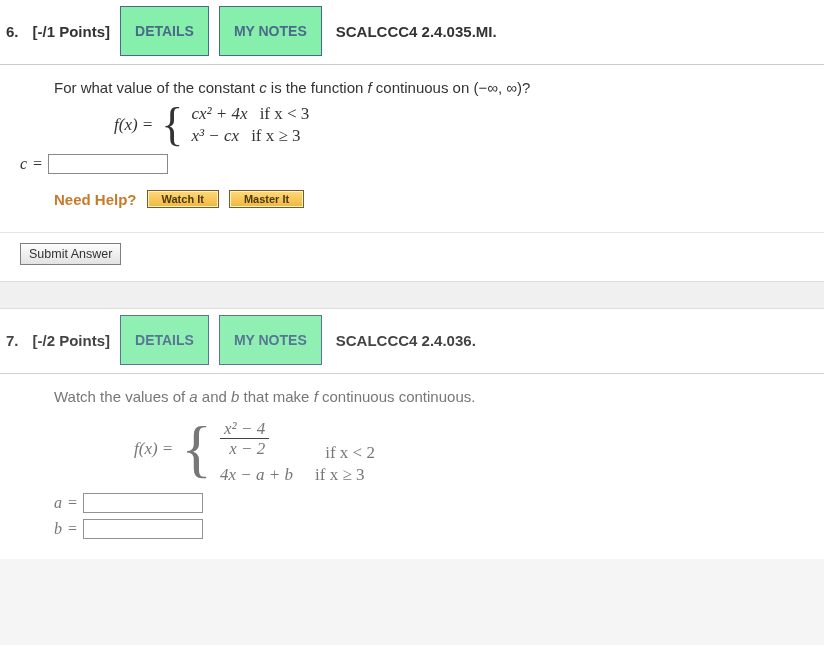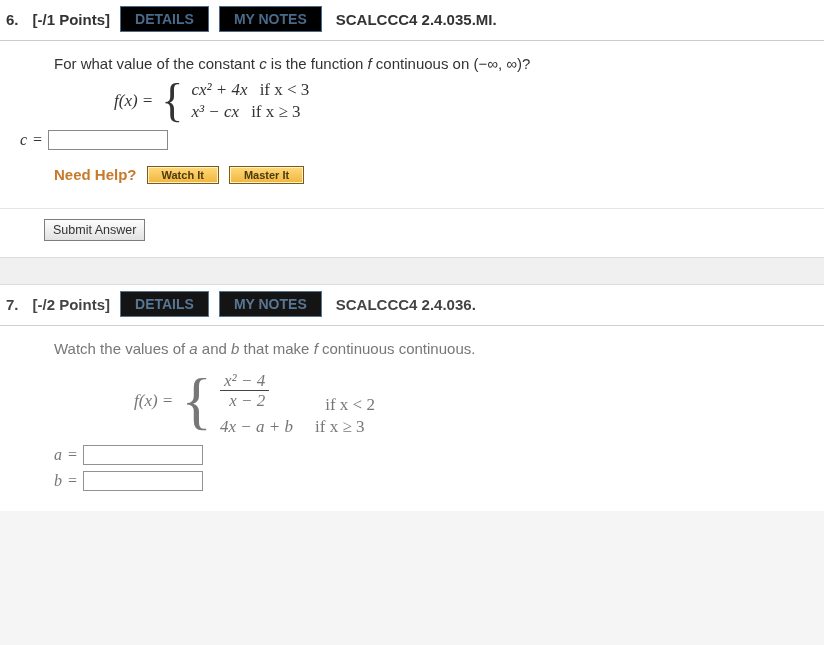--- a/index.html
+++ b/index.html
@@ -18,22 +18,22 @@
     gap: 10px;
     padding: 6px 12px 8px 6px;
     border-bottom: 1px solid #ccc;
     font-size: 15px;
   }
   .q-num { font-weight: 700; color: #333; margin-right: 4px; }
   .points { font-weight: 700; color: #333; }
   .btn-outline {
     border: 1.5px solid #4a6a8a;
     color: #4a6a8a;
-    background: #000000;
-    padding: 4px 14px;
+    background: #86efac;
+    padding: 16px 14px;
     font-size: 14px;
     font-weight: 700;
     cursor: pointer;
     font-family: inherit;
   }
   .ref { color: #333; font-weight: 700; margin-left: 4px; }
   .q-body {
     padding: 14px 10px 14px 54px;
     font-size: 15px;
     color: #333;
@@ -77,39 +77,39 @@
     height: 20px;
     border: 1px solid #888;
     background: #fff;
     font-family: Arial, sans-serif;
     font-style: normal;
     font-size: 13px;
     padding: 0 4px;
   }
   .need-help {
     display: flex;
-    align-items: flex-start;
+    align-items: center;
     gap: 10px;
     margin: 16px 0 10px;
     font-weight: 700;
     color: #c67a2a;
     font-size: 15px;
   }
   .help-btn {
     background: linear-gradient(#ffd97a, #f0b63e);
     border: 1px solid #7a5a20;
     box-shadow: inset 0 0 0 1px #fff3c0;
     color: #4a3a10;
     font-size: 11px;
     font-weight: 700;
     padding: 2px 14px;
     cursor: pointer;
     font-family: inherit;
   }
-  .submit-wrap { padding: 10px 10px 16px 44px; }
+  .submit-wrap { padding: 10px 10px 16px 20px; }
   .submit-btn {
     border: 1px solid #7d7d7d;
     background: linear-gradient(#fdfdfd, #e2e2e2);
     color: #333;
     font-size: 12.5px;
     padding: 3px 8px;
     cursor: pointer;
     font-family: inherit;
   }
   .divider-big { height: 28px; background: #f0f0f0; border-top: 1px solid #ddd; border-bottom: 1px solid #ddd; }

